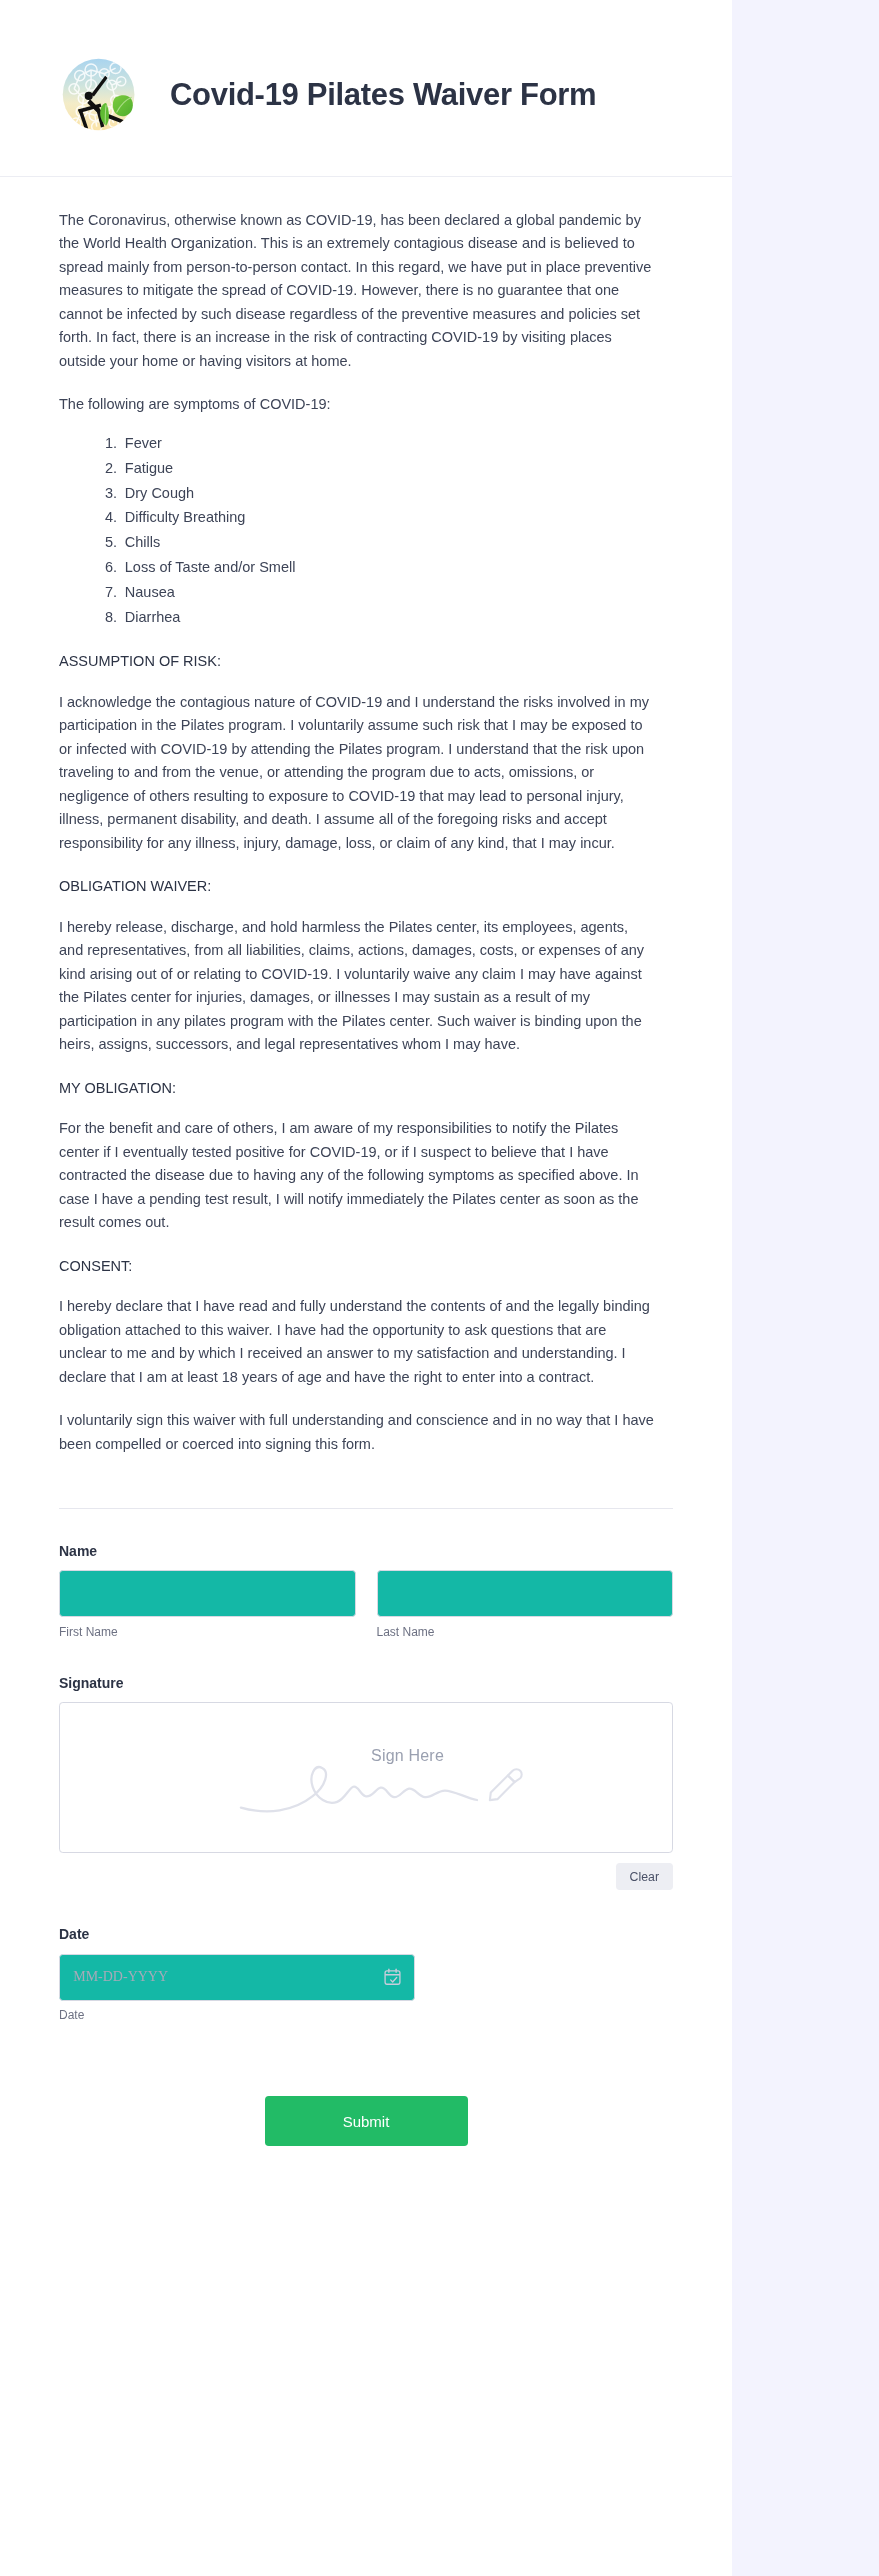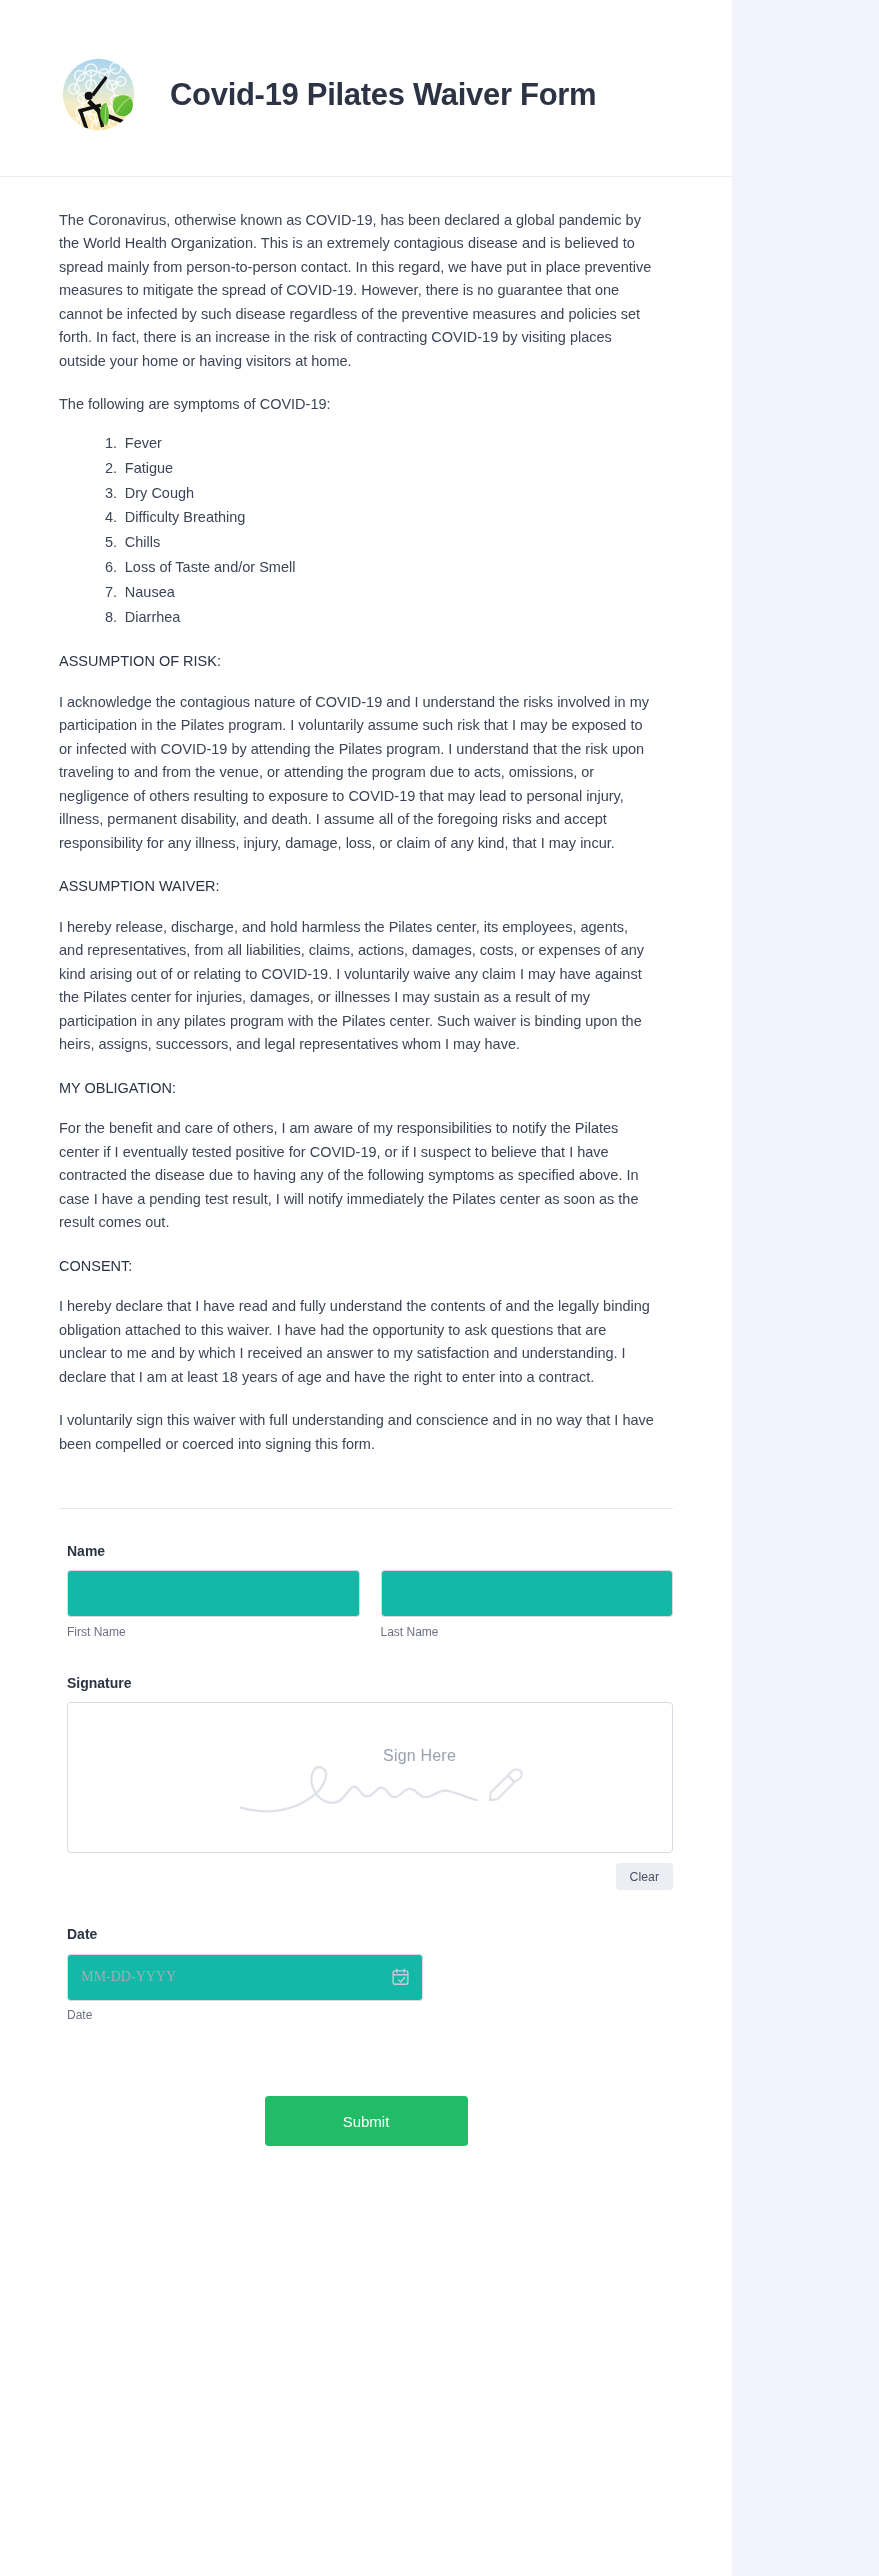--- a/index.html
+++ b/index.html
@@ -80,21 +80,20 @@
   .divider {
     margin: 32px 59px 0 59px;
     border: 0;
     border-top: 0.9px solid #e6e7ee;
     height: 0;
   }
 
   
   .fields {
     padding: 34px 59px 0 59px;
-    margin-left: 8px;
   }
   .field-block { margin-bottom: 36px; }
 
   .field-label {
     font-size: 14px;
     font-weight: bold;
     color: #2c3345;
     display: block;
     margin-bottom: 11.4px;
   }
@@ -131,21 +130,21 @@
     width: 100%;
     height: 151px;
     border: 0.9px solid #d7d9e3;
     border-radius: 3.8px;
     background: #fff;
     position: relative;
     overflow: hidden;
   }
   .sig-hint {
     position: absolute;
-    right: 216px;
+    right: 228px;
     top: 44px;
     font-size: 16px;
     color: #9aa0b0;
     letter-spacing: 0.2px;
   }
   .sig-squiggle {
     position: absolute;
     right: 178px;
     top: 59px;
     width: 255px;
@@ -305,21 +304,21 @@
       <li>Difficulty Breathing</li>
       <li>Chills</li>
       <li>Loss of Taste and/or Smell</li>
       <li>Nausea</li>
       <li>Diarrhea</li>
     </ol>
 
     <p class="section-heading"><b>ASSUMPTION OF RISK</b><span>:</span></p>
     <p class="para">I acknowledge the contagious nature of COVID-19 and I understand the risks involved in my participation in the Pilates program. I voluntarily assume such risk that I may be exposed to or infected with COVID-19 by attending the Pilates program. I understand that the risk upon traveling to and from the venue, or attending the program due to acts, omissions, or negligence of others resulting to exposure to COVID-19 that may lead to personal injury, illness, permanent disability, and death. I assume all of the foregoing risks and accept responsibility for any illness, injury, damage, loss, or claim of any kind, that I may incur.</p>
 
-    <p class="section-heading"><b>ASSUMPTION WAIVER</b><span>:</span></p>
+    <p class="section-heading"><b>OBLIGATION WAIVER</b><span>:</span></p>
     <p class="para">I hereby release, discharge, and hold harmless the Pilates center, its employees, agents, and representatives, from all liabilities, claims, actions, damages, costs, or expenses of any kind arising out of or relating to COVID-19. I voluntarily waive any claim I may have against the Pilates center for injuries, damages, or illnesses I may sustain as a result of my participation in any pilates program with the Pilates center. Such waiver is binding upon the heirs, assigns, successors, and legal representatives whom I may have.</p>
 
     <p class="section-heading"><b>MY OBLIGATION</b><span>:</span></p>
     <p class="para">For the benefit and care of others, I am aware of my responsibilities to notify the Pilates center if I eventually tested positive for COVID-19, or if I suspect to believe that I have contracted the disease due to having any of the following symptoms as specified above. In case I have a pending test result, I will notify immediately the Pilates center as soon as the result comes out.</p>
 
     <p class="section-heading"><b>CONSENT</b><span>:</span></p>
     <p class="para">I hereby declare that I have read and fully understand the contents of and the legally binding obligation attached to this waiver. I have had the opportunity to ask questions that are unclear to me and by which I received an answer to my satisfaction and understanding. I declare that I am at least 18 years of age and have the right to enter into a contract.</p>
 
     <p class="para">I voluntarily sign this waiver with full understanding and conscience and in no way that I have been compelled or coerced into signing this form.</p>
   </div>

